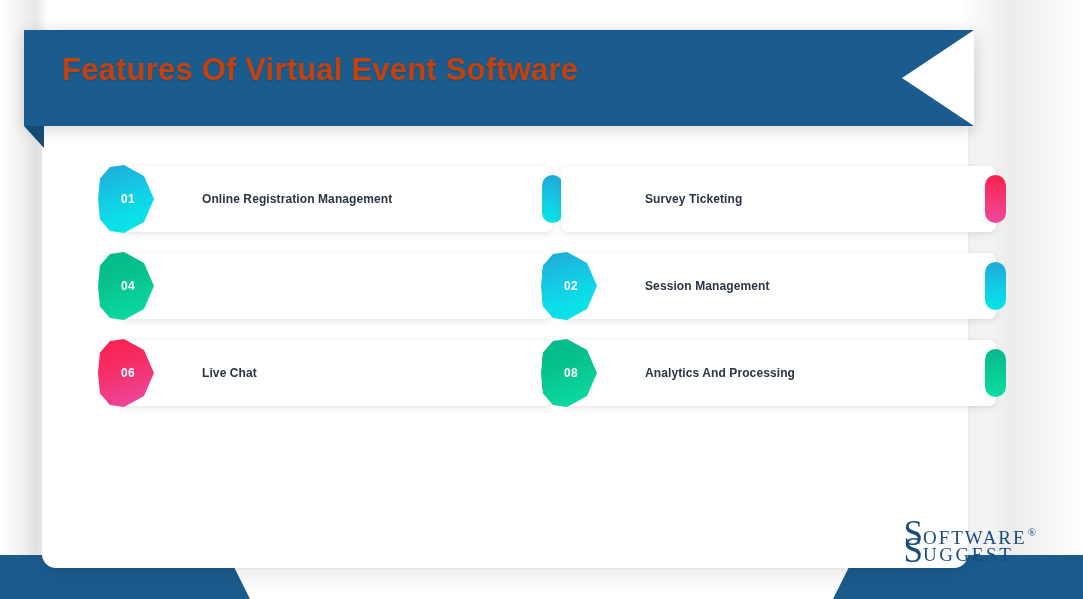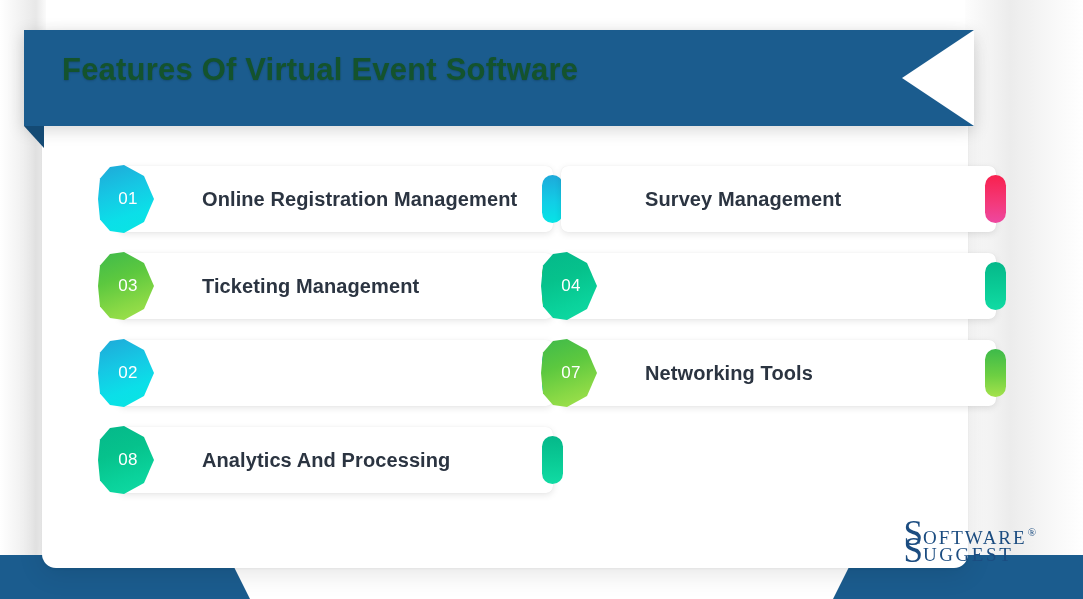--- a/index.html
+++ b/index.html
@@ -105,21 +105,21 @@
     height: 22px;
     background: #144a74;
     clip-path: polygon(0 0, 20px 0, 20px 22px);
   }
   #ribbon-title {
     position: absolute;
     left: 62px;
     top: 52px;
     font-size: 31px;
     font-weight: 700;
-    color: #14532d;
+    color: #c2410c;
     letter-spacing: 0.2px;
     white-space: nowrap;
     text-shadow: 0 1px 2px rgba(0,0,0,0.18);
   }
 
   
   #grid {
     position: absolute;
     left: 118px;
     top: 166px;
@@ -158,31 +158,31 @@
       0% 50%,
       2px 20%,
       12px 3%
     );
     border-radius: 4px;
     display: flex;
     align-items: center;
     justify-content: center;
   }
   .badge span {
-    font-size: 17px;
-    font-weight: 400;
+    font-size: 12px;
+    font-weight: 700;
     color: #ffffff;
     letter-spacing: 0.3px;
     transform: translateX(-4px);
     margin-left: 12px;
   }
 
   .feature-label {
     margin-left: 84px;
-    font-size: 20px;
+    font-size: 12px;
     font-weight: 600;
     color: #2b3441;
     letter-spacing: 0.1px;
     white-space: nowrap;
   }
 
   
   .accent {
     position: absolute;
     right: -10px;
@@ -265,48 +265,42 @@
 
   <div id="grid">
       <div class="feature">
         <div class="badge g-cyan">
           <span>01</span>
         </div>
         <div class="feature-label">Online Registration Management</div>
         <div class="accent a-cyan"></div>
       </div>
       <div class="feature">
-        <div class="feature-label">Survey Management</div>
+        <div class="feature-label">Survey Ticketing</div>
         <div class="accent a-pink"></div>
-      </div>
-      <div class="feature">
-        <div class="badge g-green">
-          <span>03</span>
-        </div>
-        <div class="feature-label">Ticketing Management</div>
-        <div class="accent a-green"></div>
       </div>
       <div class="feature">
         <div class="badge g-teal">
           <span>04</span>
         </div>
         <div class="accent a-teal"></div>
       </div>
       <div class="feature">
         <div class="badge g-cyan">
           <span>02</span>
         </div>
+        <div class="feature-label">Session Management</div>
         <div class="accent a-cyan"></div>
       </div>
       <div class="feature">
-        <div class="badge g-green">
-          <span>07</span>
-        </div>
-        <div class="feature-label">Networking Tools</div>
-        <div class="accent a-green"></div>
+        <div class="badge g-pink">
+          <span>06</span>
+        </div>
+        <div class="feature-label">Live Chat</div>
+        <div class="accent a-pink"></div>
       </div>
       <div class="feature">
         <div class="badge g-teal">
           <span>08</span>
         </div>
         <div class="feature-label">Analytics And Processing</div>
         <div class="accent a-teal"></div>
       </div>
     </div>
 

